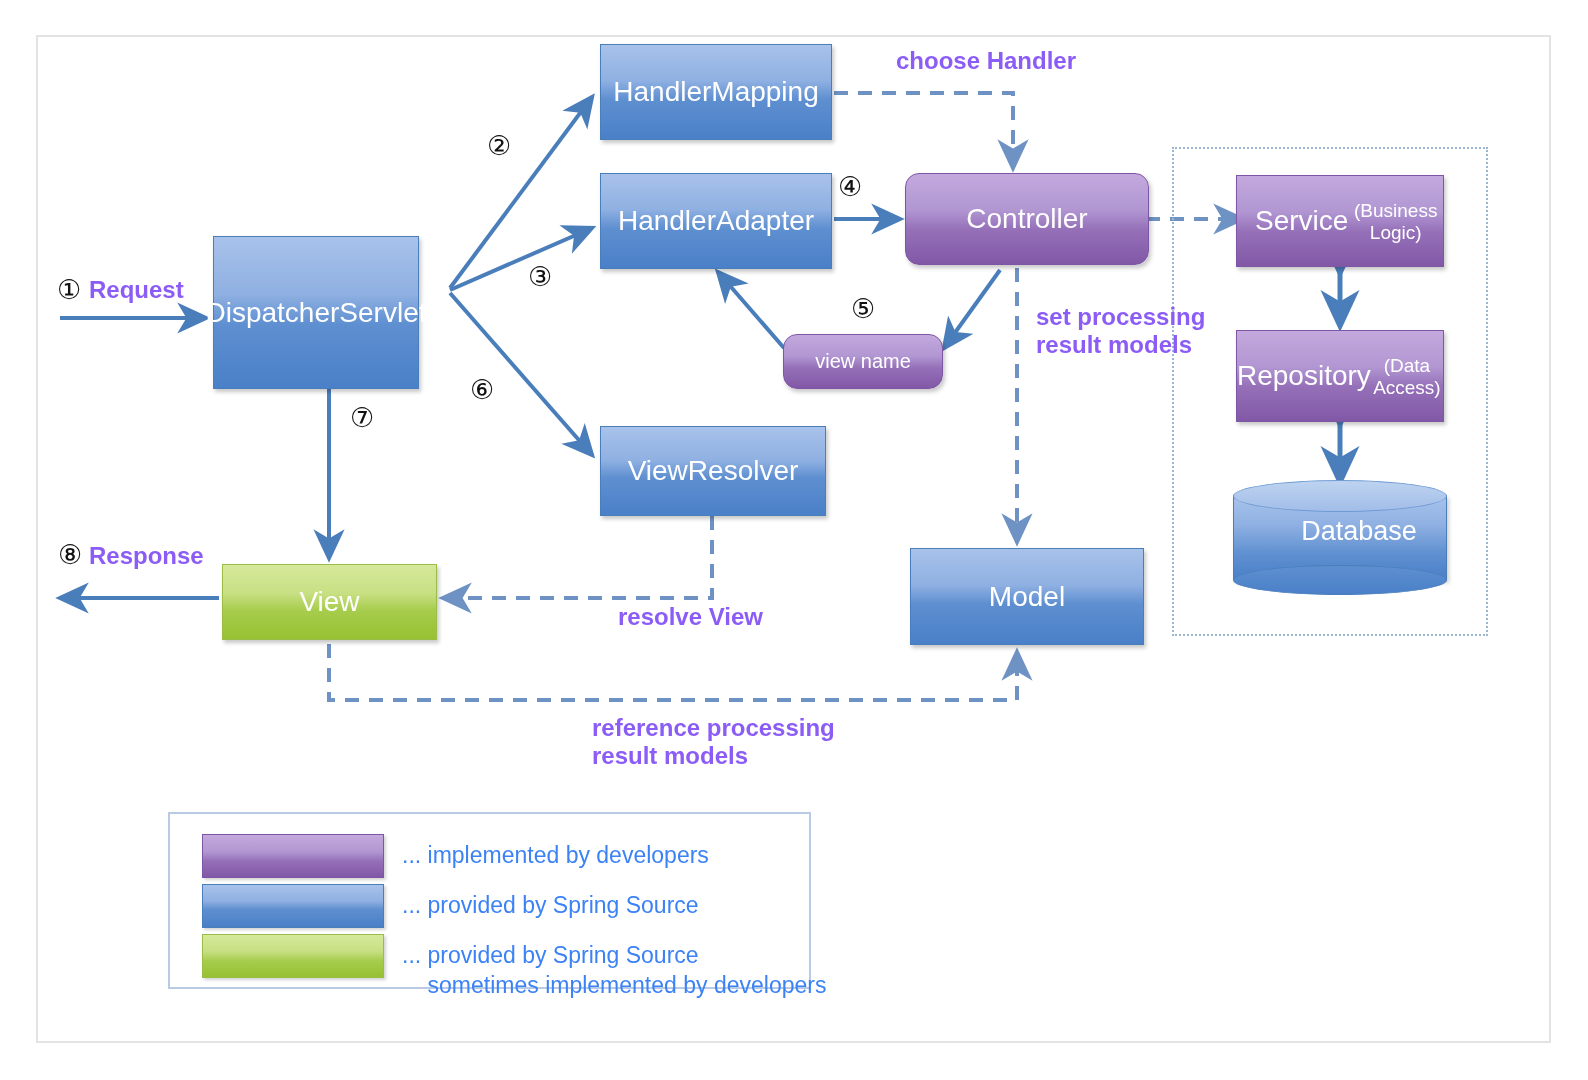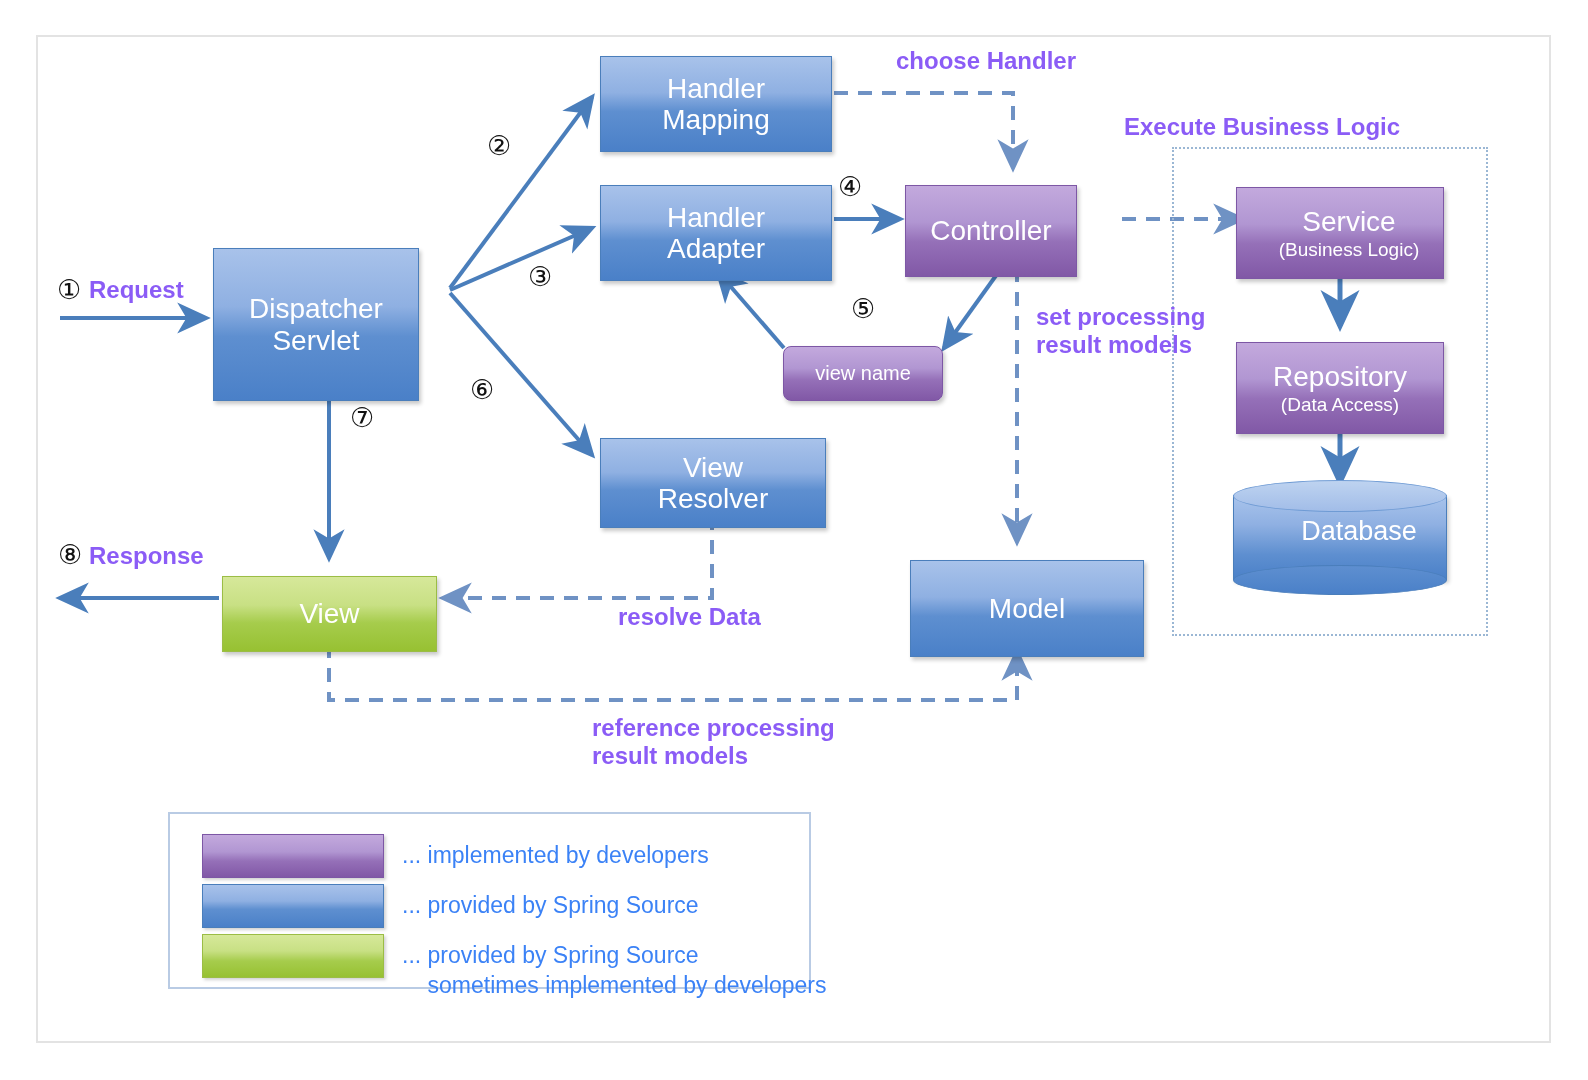--- a/index.html
+++ b/index.html
@@ -31,48 +31,47 @@
     position: absolute;
     left: 0; top: 0;
     width: 1588px;
     height: 1080px;
     pointer-events: none;
   }
   .node {
     position: absolute;
     box-sizing: border-box;
     display: flex;
-    flex-direction: column;
+    flex-direction: row;
     align-items: center;
     justify-content: center;
     text-align: center;
     color: #ffffff;
     line-height: 1.12;
     box-shadow: 2px 3px 4px rgba(0,0,0,0.22);
-    margin-top: 12px;
   }
   .blue {
     background: linear-gradient(to bottom, #a8c2ea 0%, #8fb0e2 38%, #5e8fd0 58%, #4a80c8 100%);
     border: 1px solid #4a7ebb;
   }
   .purple {
     background: linear-gradient(to bottom, #c3a9dd 0%, #b196d2 40%, #9570b8 62%, #8158a6 100%);
     border: 1px solid #7d57a5;
   }
   .green {
     background: linear-gradient(to bottom, #d6e89a 0%, #c8e084 38%, #a6cc4c 62%, #97c132 100%);
     border: 1px solid #9bbd45;
   }
   .node .l1 { font-size: 28px; }
   .node .l2 { font-size: 28px; }
   .node .sub { font-size: 19px; margin-top: 1px; }
   .node.small .l1 { font-size: 20px; }
 
   #view-name-node {
-    border-radius: 8px;
+    border-radius: 14px;
   }
 
   .label {
     position: absolute;
     color: #8b5cf6;
     font-size: 24px;
     line-height: 1.18;
     white-space: pre;
   }
   .label.bold { font-weight: bold; }
@@ -212,38 +211,37 @@
     <line x1="1340" y1="273" x2="1340" y2="326" stroke="#4a7ebb" stroke-width="5" marker-start="url(#ah)" marker-end="url(#ah)"></line>
 
     <line x1="1340" y1="424" x2="1340" y2="482" stroke="#4a7ebb" stroke-width="5" marker-start="url(#ah)" marker-end="url(#ah)"></line>
 
     <path d="M712 516 L712 598 L443 598" fill="none" stroke="#6f92c4" stroke-width="4" stroke-dasharray="14,10" marker-end="url(#ahd)"></path>
 
     <path d="M329 644 L329 700 L1017 700 L1017 652" fill="none" stroke="#6f92c4" stroke-width="4" stroke-dasharray="14,10" marker-end="url(#ahd)"></path>
   </svg>
 
   <div id="biz-box"></div>
-  <div class="label bold" style="left:1124px; top:113px;">Execute Business Logic</div>
 
   <div class="node blue" id="dispatcher-servlet" style="left:213px; top:236px; width:206px; height:153px;">
     <span class="l1">Dispatcher</span>
     <span class="l2">Servlet</span>
   </div>
 
   <div class="node blue" id="handler-mapping" style="left:600px; top:44px; width:232px; height:96px;">
     <span class="l1">Handler</span>
     <span class="l2">Mapping</span>
   </div>
 
   <div class="node blue" id="handler-adapter" style="left:600px; top:173px; width:232px; height:96px;">
     <span class="l1">Handler</span>
     <span class="l2">Adapter</span>
   </div>
 
-  <div class="node purple" id="controller" style="left:905px; top:173px; width:172px; height:92px;">
+  <div class="node purple" id="controller" style="left:905px; top:173px; width:244px; height:92px;border-radius:14px;">
     <span class="l1">Controller</span>
   </div>
 
   <div class="node purple small" id="view-name-node" style="left:783px; top:334px; width:160px; height:55px;">
     <span class="l1">view name</span>
   </div>
 
   <div class="node blue" id="view-resolver" style="left:600px; top:426px; width:226px; height:90px;">
     <span class="l1">View</span>
     <span class="l2">Resolver</span>
@@ -281,21 +279,21 @@
   <span class="circnum" style="left:851px; top:296px;">⑤</span>
   <span class="circnum" style="left:470px; top:377px;">⑥</span>
   <span class="circnum" style="left:350px; top:405px;">⑦</span>
   <span class="circnum" style="left:58px; top:542px;">⑧</span>
 
   <span class="label bold" style="left:89px; top:276px;">Request</span>
   <span class="label bold" style="left:89px; top:542px;">Response</span>
   <span class="label bold" style="left:896px; top:47px;">choose Handler</span>
   <span class="label bold" style="left:1036px; top:303px;">set processing
 result models</span>
-  <span class="label bold" style="left:618px; top:603px;">resolve Data</span>
+  <span class="label bold" style="left:618px; top:603px;">resolve View</span>
   <span class="label bold" style="left:592px; top:714px;">reference processing
 result models</span>
 
   <div id="legend">
     <div class="legend-row" style="left:32px; top:20px;">
       <div class="swatch purple"></div>
       <div class="legend-text">... implemented by developers</div>
     </div>
     <div class="legend-row" style="left:32px; top:70px;">
       <div class="swatch blue"></div>

